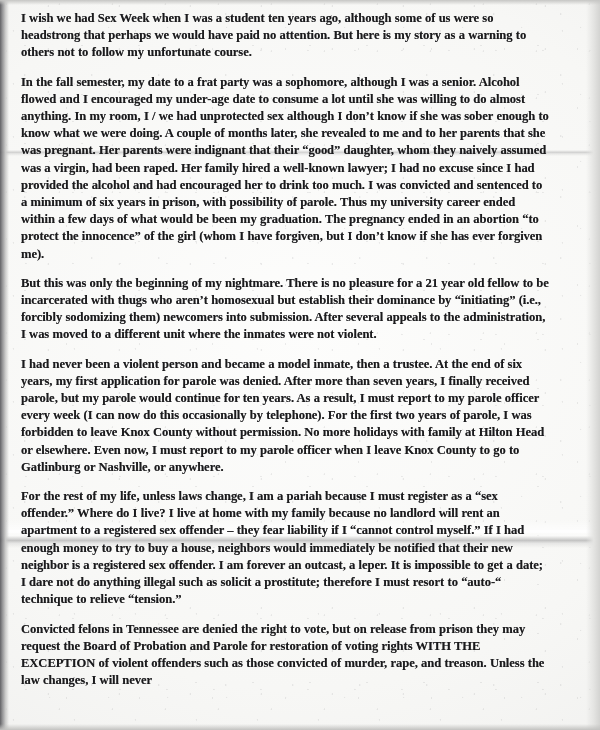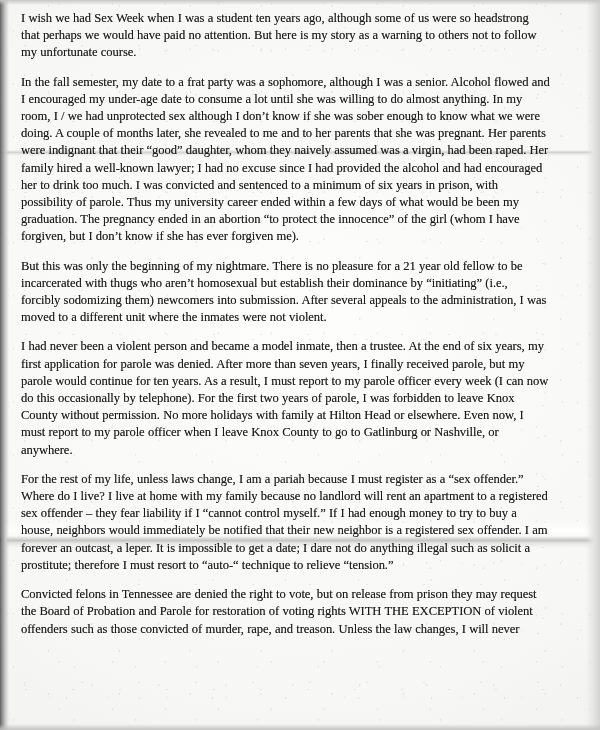--- a/index.html
+++ b/index.html
@@ -104,20 +104,21 @@
     background-size: 53px 47px, 67px 61px, 71px 43px, 59px 67px, 61px 53px, 47px 71px, 73px 59px, 57px 49px;
   }
 
   #text-layer {
     position: absolute;
     left: 0; top: 0;
     width: 572px;
     padding: 10px 22px 0 21px;
     box-sizing: border-box;
     z-index: 5;
+    font-weight: bold;
   }
 
   .para {
     margin: 0 0 12px 0;
     font-size: 12.6px;
     line-height: 17.2px;
     color: #1b1b1d;
     text-align: left;
     letter-spacing: -0.07px;
     word-spacing: .2px;

